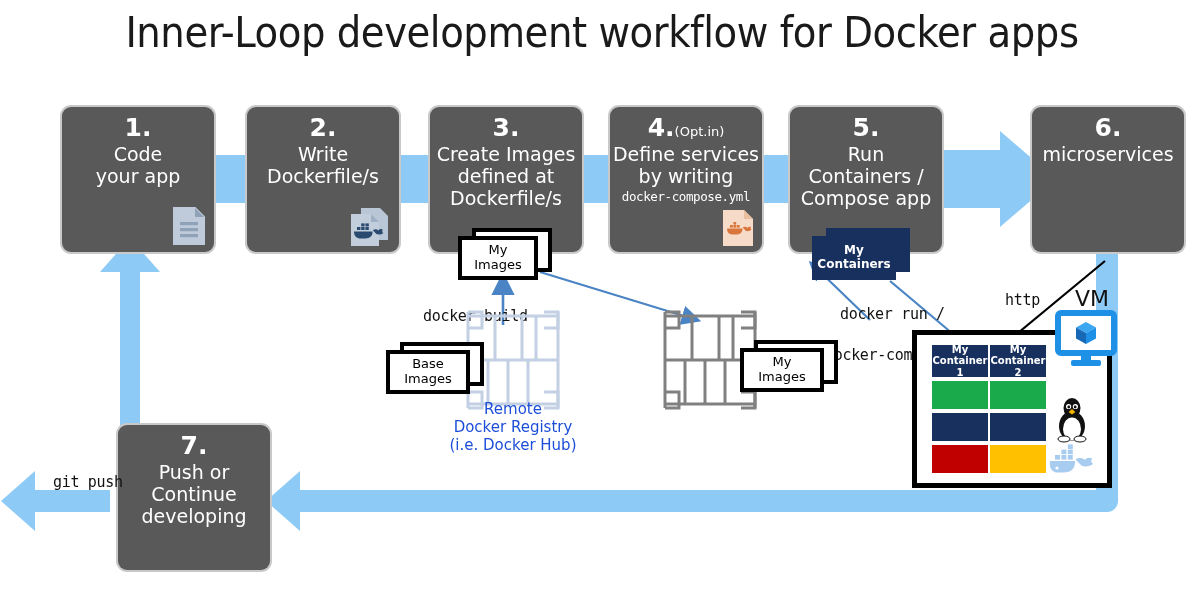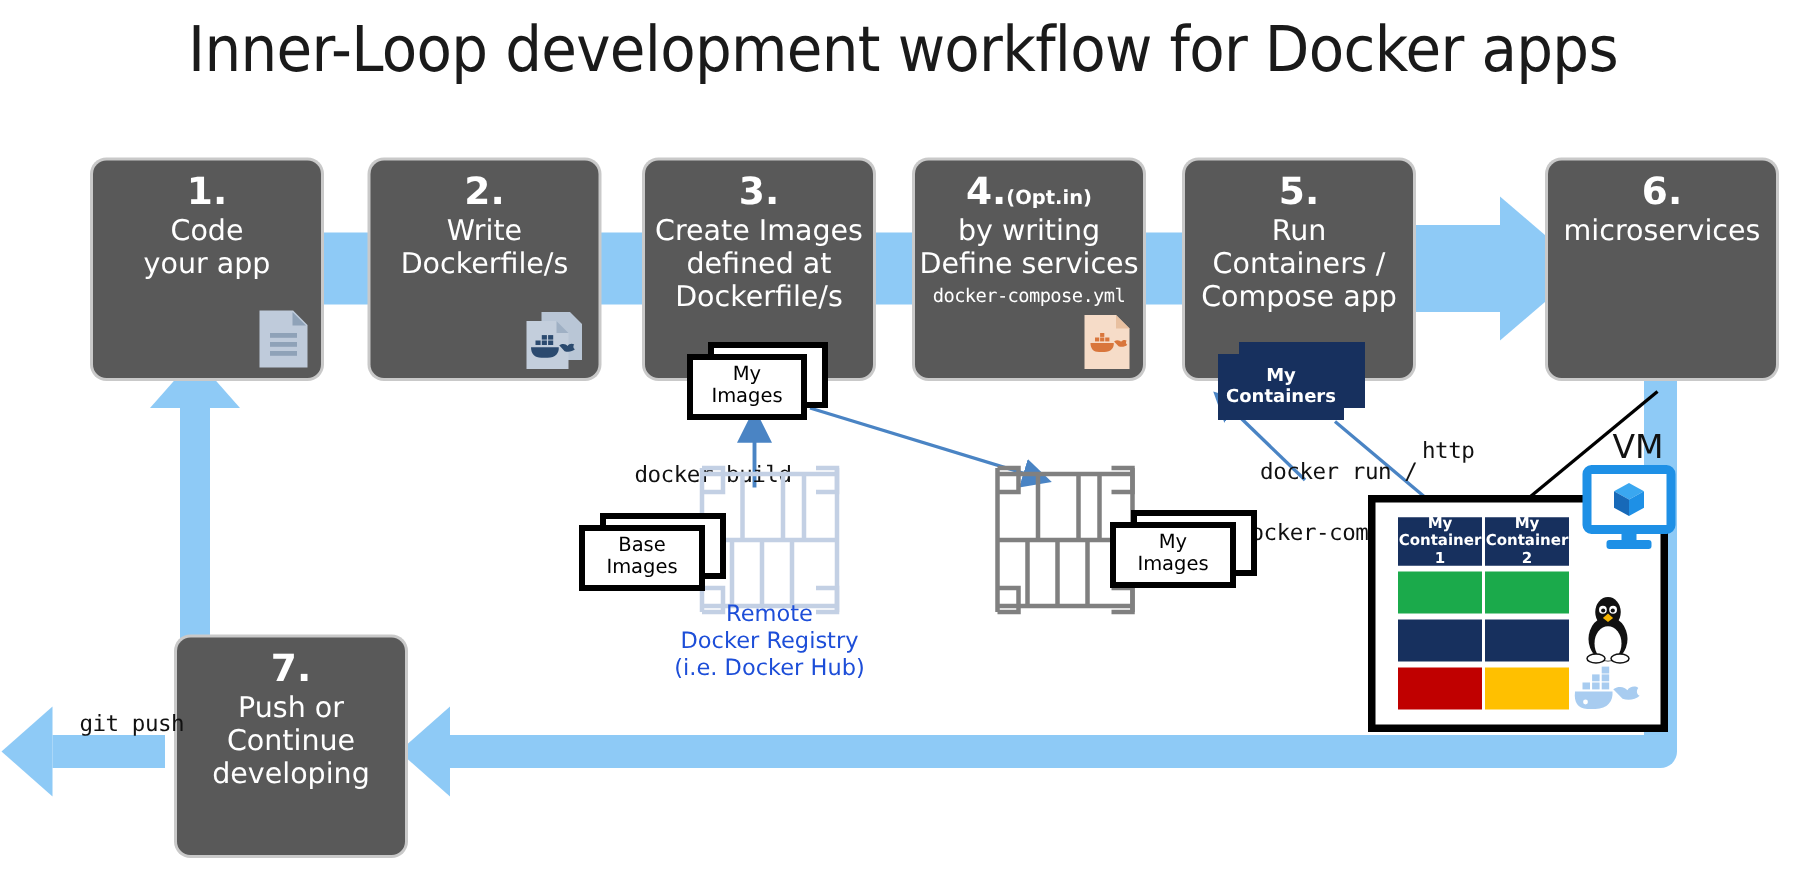--- a/index.html
+++ b/index.html
@@ -40,21 +40,21 @@
   
   .step{
     position:absolute;background:#595959;border-radius:9px;
     box-shadow:0 0 0 2px #c9c9c9;
     color:#fff;text-align:center;
     display:flex;flex-direction:column;align-items:center;
     padding-top:6px;box-sizing:border-box;
     font-family:"DejaVu Sans", sans-serif;
   }
   .step .num{font-size:25px;font-weight:bold;line-height:1.18;}
-  .step .num .opt{font-size:13px;font-weight:bold;}
+  .step .num .opt{font-size:13px;font-weight:normal;}
   .step .body{font-size:19px;line-height:1.16;font-weight:400;}
   .step .mono-sub{
     font-family:"DejaVu Sans Mono", monospace;
     font-size:12.5px;line-height:1.3;margin-top:2px;letter-spacing:-0.4px;
   }
 
   
   .doc-icon{position:absolute;}
 
   
@@ -175,22 +175,22 @@
       <div>defined at</div>
       <div>Dockerfile/s</div>
     </div>
   </div>
 
   <div class="step" style="left:610px;top:107px;width:152px;height:145px;">
     <div class="num">
       <span>4.</span><span class="opt">(Opt.in)</span>
     </div>
     <div class="body">
+      <div>Define services</div>
       <div>by writing</div>
-      <div>Define services</div>
     </div>
     <div class="mono-sub">docker-compose.yml</div>
     <div class="doc-icon" style="right:7px;bottom:4px;">
       <svg width="34" height="40" viewBox="0 0 34 40">
         <path d="M2 2 H23 L32 11 V38 H2 Z" fill="#F6DCC8"></path>
         <path d="M23 2 L23 11 L32 11 Z" fill="#E8C0A0"></path>
         <g fill="#D9763C">
           <rect x="9" y="17" width="2.8" height="2.6"></rect>
           <rect x="12.4" y="17" width="2.8" height="2.6"></rect>
           <rect x="15.8" y="17" width="2.8" height="2.6"></rect>
@@ -269,21 +269,21 @@
       <div>My</div>
       <div>Containers</div>
     </div>
   </div>
 
   <div class="mono-label" style="left:790px;top:284px;width:170px;">
     <span>docker run /</span><br>
     <span>Docker-compose up</span>
   </div>
 
-  <div class="mono-label" style="left:893px;top:270px;width:110px;">
+  <div class="mono-label" style="left:950px;top:270px;width:110px;">
     <span>http</span><br>
     <span>access…</span>
   </div>
 
   <div class="mono-label" style="left:18px;top:452px;width:110px;text-align:left;">
     <span>git push</span>
   </div>
 
   <div class="rack" style="left:458px;top:308px;">
     <svg width="110" height="108" viewBox="0 0 110 108">

